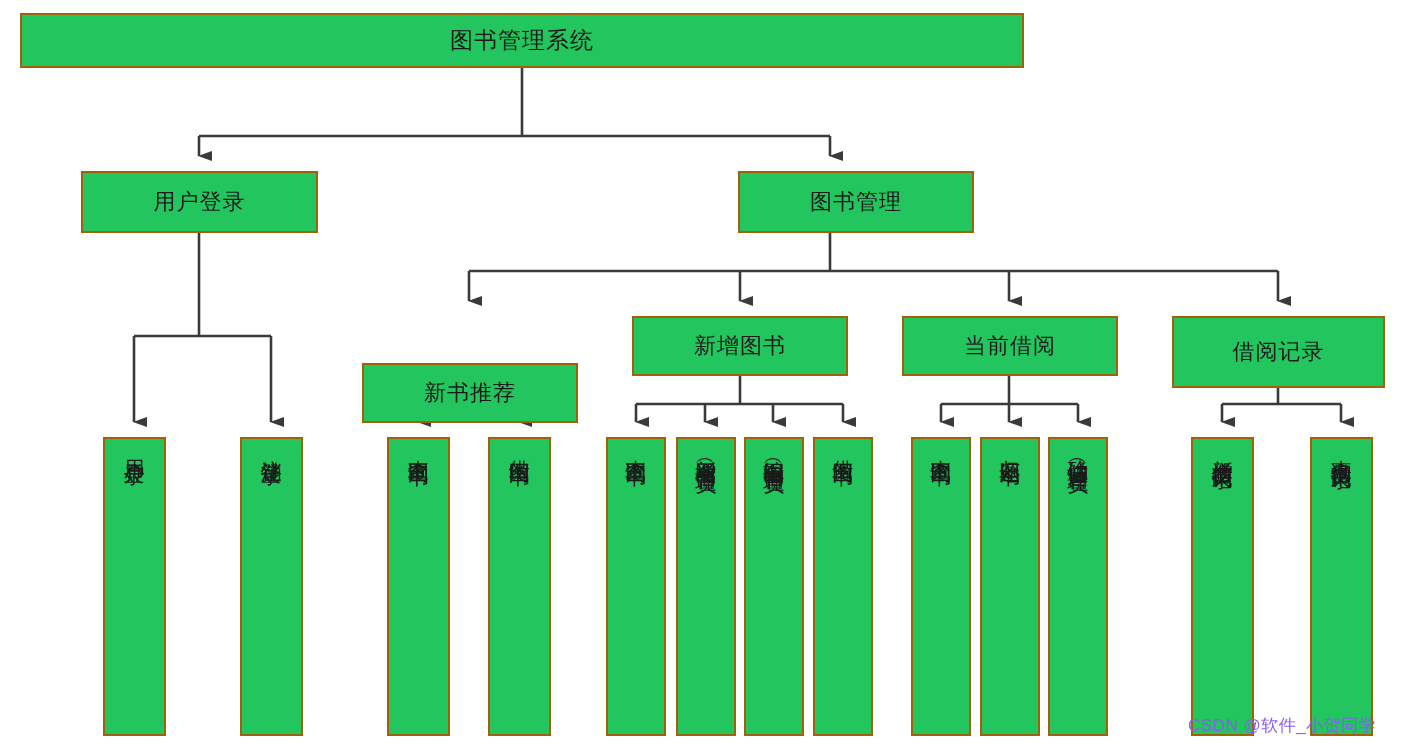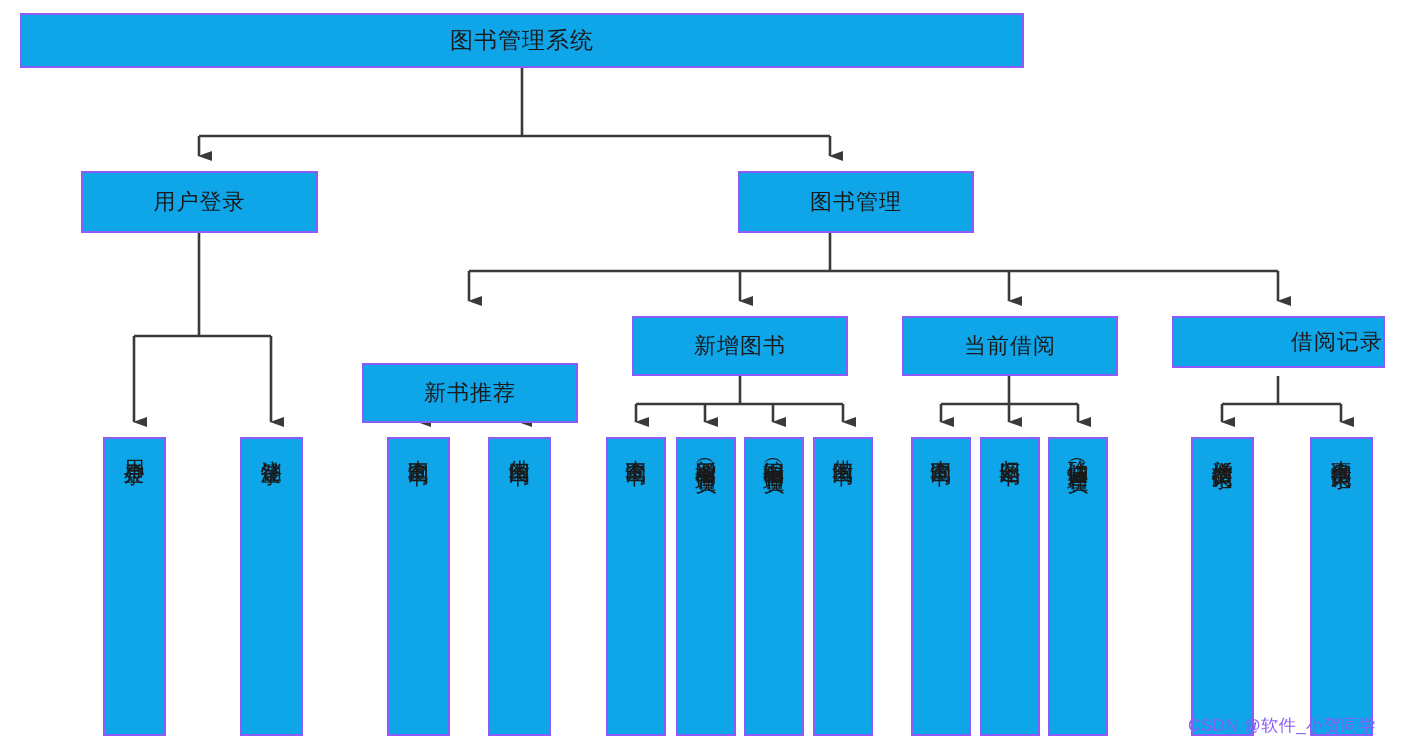--- a/index.html
+++ b/index.html
@@ -13,22 +13,22 @@
   #canvas {
     position: relative;
     width: 1405px;
     height: 747px;
     background: #ffffff;
     overflow: hidden;
   }
   .node {
     position: absolute;
     box-sizing: border-box;
-    border: 2px solid #8b5cf6;
-    background: #0ea5e9;
+    border: 2px solid #a16207;
+    background: #22c55e;
     display: flex;
     align-items: center;
     justify-content: center;
     color: #1a1a1a;
   }
   .node.horiz {
     font-size: 22px;
     letter-spacing: 1px;
   }
   .node.root {
@@ -146,21 +146,21 @@
   </div>
 
   <div class="node horiz" style="left:632px; top:316px; width:216px; height:60px;">
     <span class="htext">新增图书</span>
   </div>
 
   <div class="node horiz" style="left:902px; top:316px; width:216px; height:60px;">
     <span class="htext">当前借阅</span>
   </div>
 
-  <div class="node horiz" style="left:1172px; top:316px; width:213px; height:52px;justify-content:flex-end;">
+  <div class="node horiz" style="left:1172px; top:316px; width:213px; height:72px;">
     <span class="htext">借阅记录</span>
   </div>
 
   <div class="node leaf" style="left:103px; top:437px; width:63px; height:299px;">
     <span class="vtext">用户登录</span>
   </div>
 
   <div class="node leaf" style="left:240px; top:437px; width:63px; height:299px;">
     <span class="vtext">注销登录</span>
   </div>

